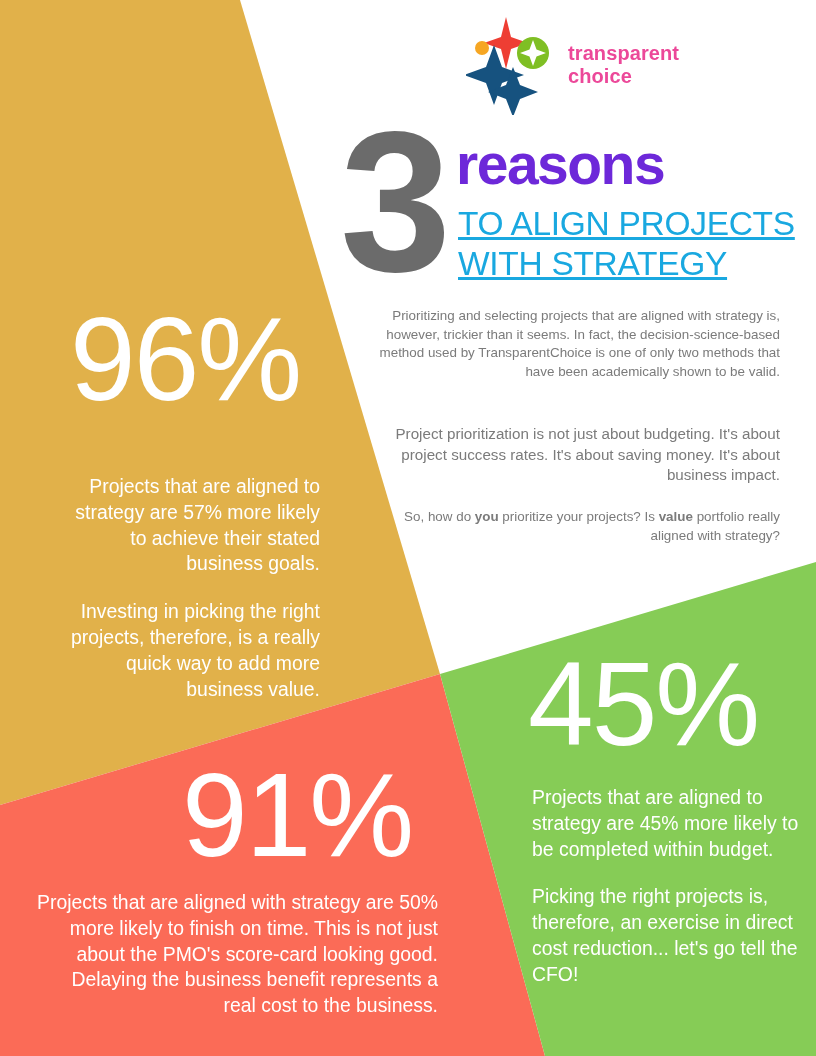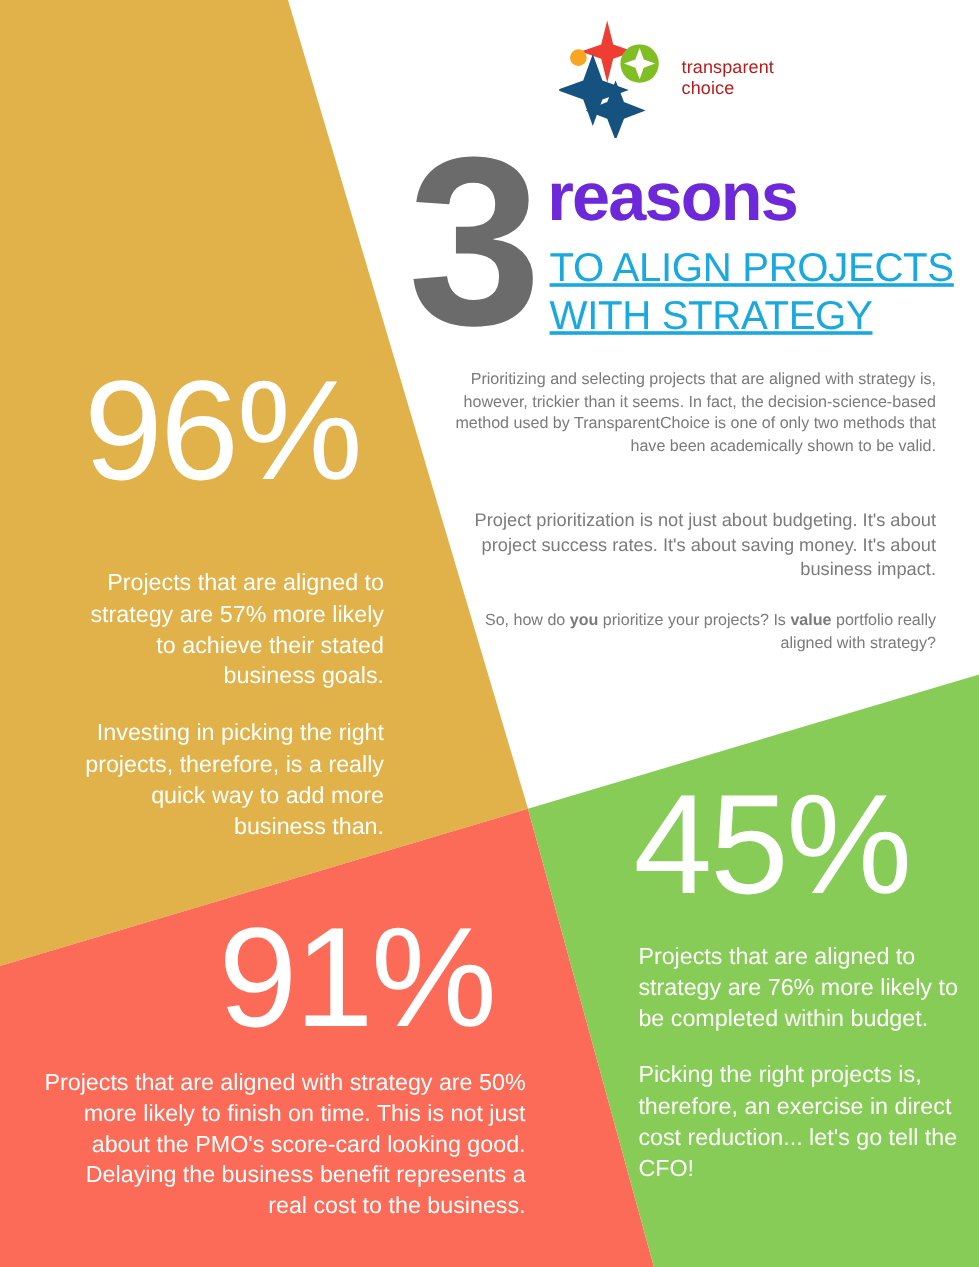--- a/index.html
+++ b/index.html
@@ -30,25 +30,25 @@
     left: 466px;
     top: 14px;
     width: 300px;
     height: 102px;
     display: flex;
     align-items: center;
     gap: 14px;
   }
   .logo-mark { width: 88px; height: 100px; flex: 0 0 auto; }
   .logo-words {
-    color: #b91c1c;
-    font-size: 15px;
+    color: #ec4899;
+    font-size: 20px;
     line-height: 1.16;
     letter-spacing: 0.1px;
-    font-weight: 400;
+    font-weight: 700;
   }
 
   
   .headline {
     position: absolute;
     left: 330px;
     top: 118px;
     width: 480px;
     height: 180px;
   }
@@ -190,28 +190,28 @@
   </div>
 
   <div class="para para-intro">Prioritizing and selecting projects that are aligned with strategy is, however, trickier than it seems. In fact, the decision-science-based method used by TransparentChoice is one of only two methods that have been academically shown to be valid.</div>
   <div class="para para-mid">Project prioritization is not just about budgeting. It's about project success rates. It's about saving money. It's about business impact.</div>
   <div class="para para-ask"><span>So, how do </span><b>you</b><span> prioritize your projects? Is </span><b>value</b><span> portfolio really aligned with strategy?</span></div>
 
   <div class="stat-num num-57">96%</div>
   <div class="stat-body body-57">
     <p>Projects that are aligned to strategy are 57% more likely to achieve their stated business goals.</p>
     <div class="gap"></div>
-    <p>Investing in picking the right projects, therefore, is a really quick way to add more business than.</p>
+    <p>Investing in picking the right projects, therefore, is a really quick way to add more business value.</p>
   </div>
 
   <div class="stat-num num-50">91%</div>
   <div class="stat-body body-50">
     <p>Projects that are aligned with strategy are 50% more likely to finish on time. This is not just about the PMO's score-card looking good. Delaying the business benefit represents a real cost to the business.</p>
   </div>
 
   <div class="stat-num num-45">45%</div>
   <div class="stat-body body-45">
-    <p>Projects that are aligned to strategy are 76% more likely to be completed within budget.</p>
+    <p>Projects that are aligned to strategy are 45% more likely to be completed within budget.</p>
     <div class="gap"></div>
     <p>Picking the right projects is, therefore, an exercise in direct cost reduction... let's go tell the CFO!</p>
   </div>
 
 </div>
 
 </body></html>

